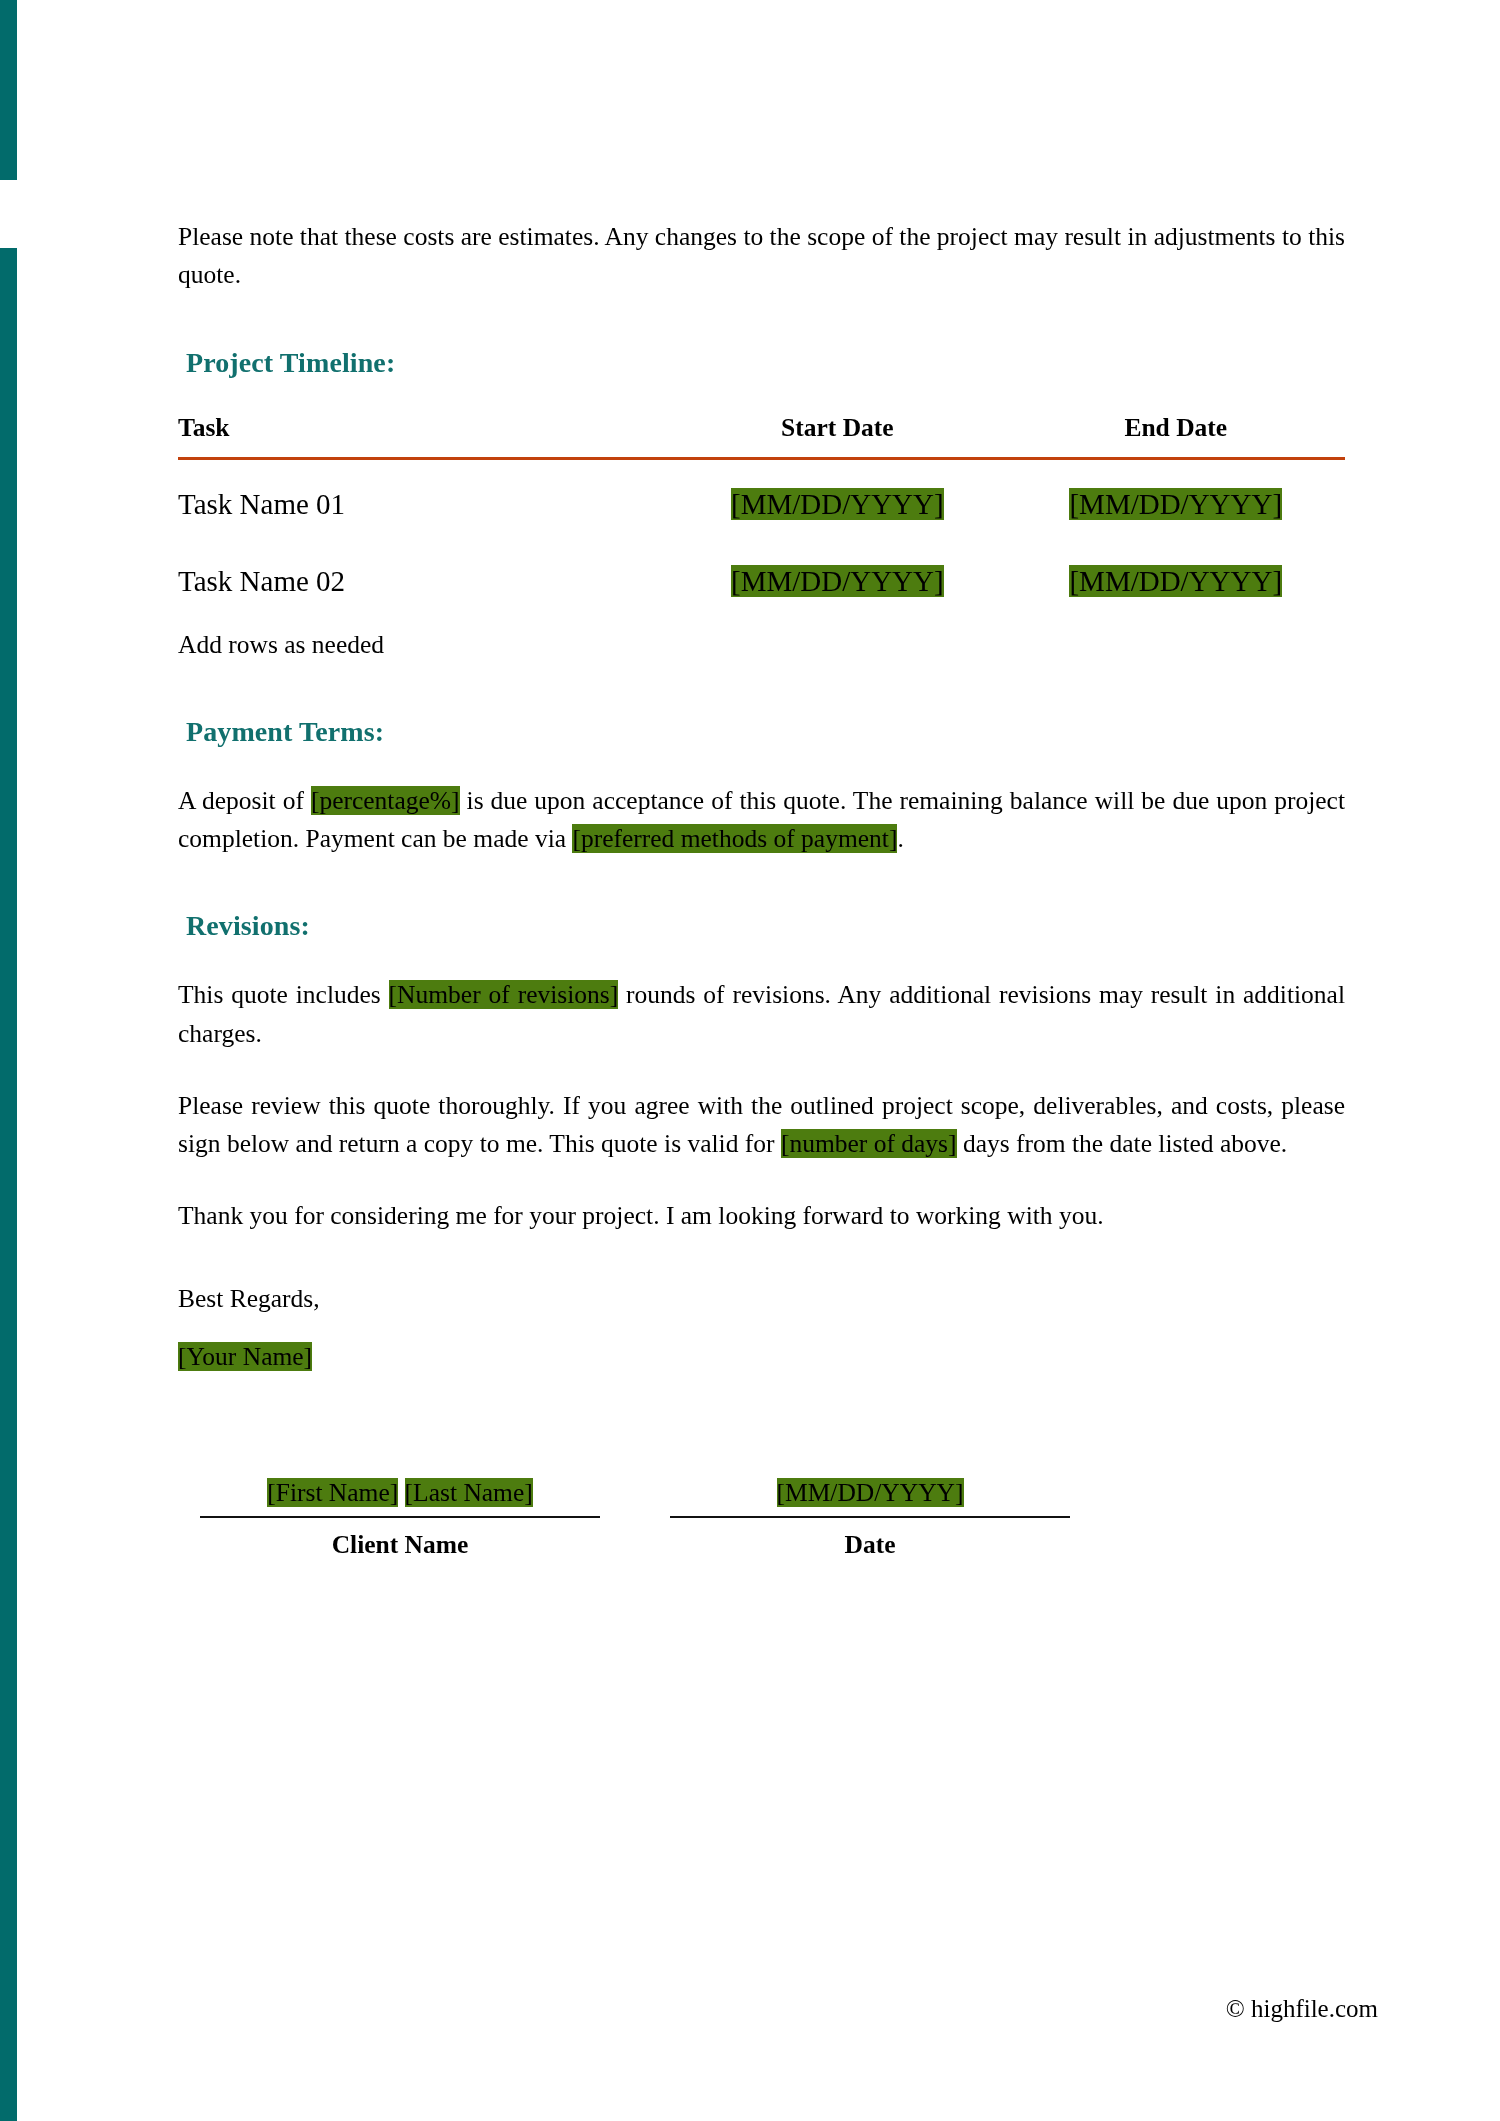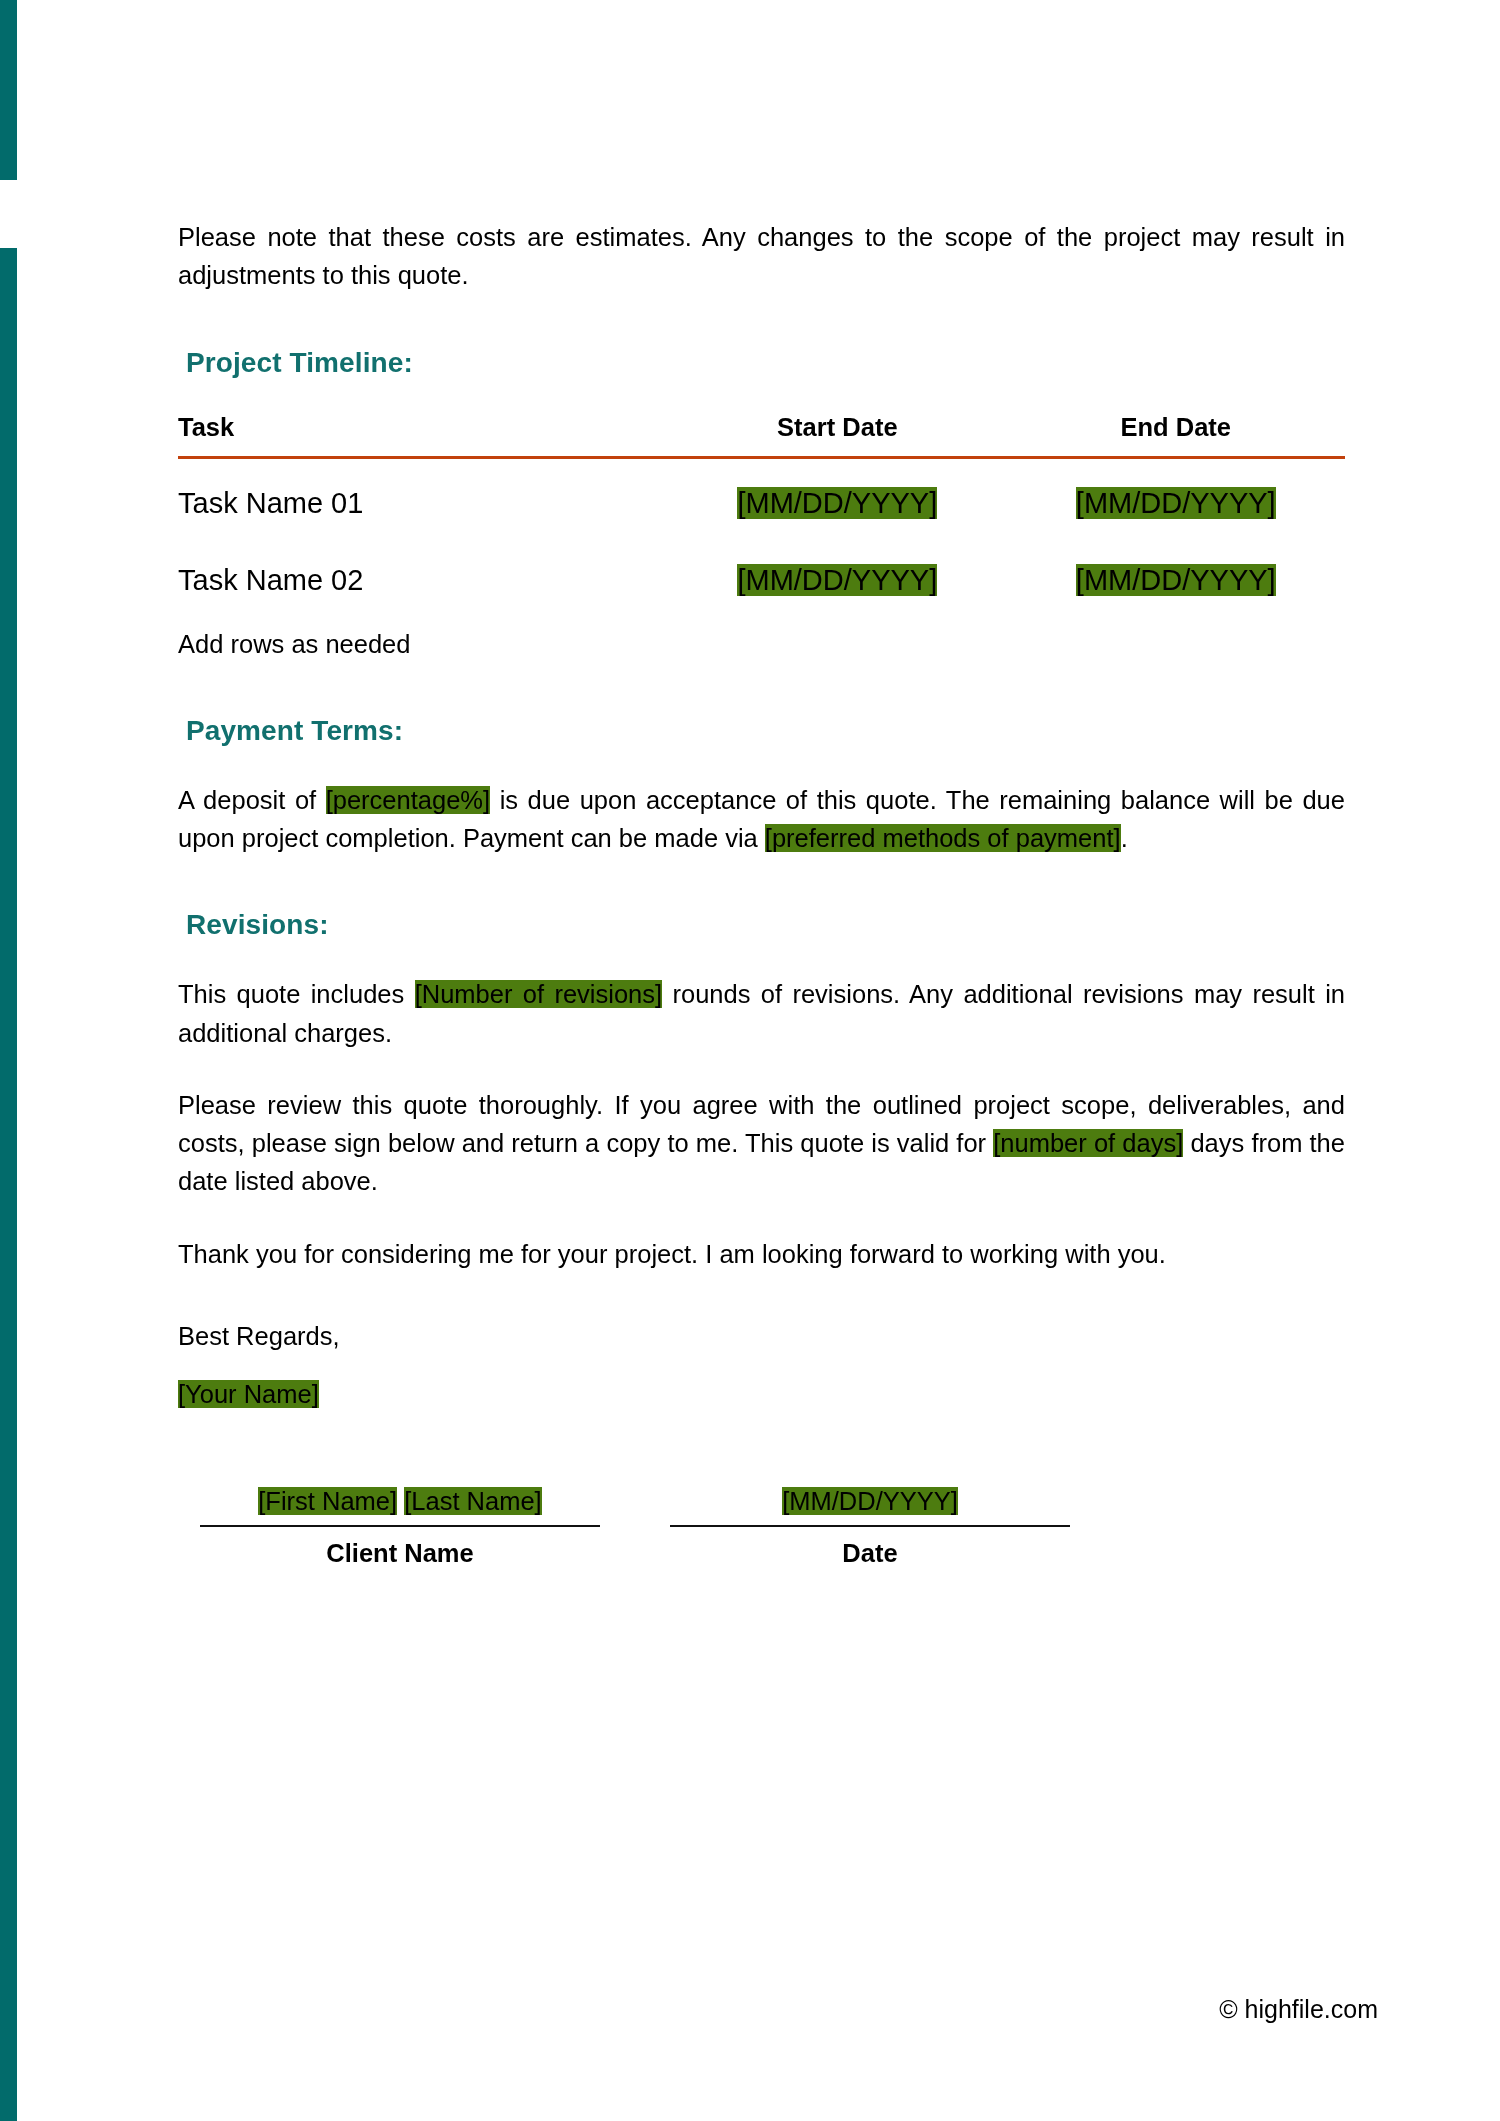--- a/index.html
+++ b/index.html
@@ -11,20 +11,21 @@
     font-family: "Liberation Sans", sans-serif;
     color: #000000;
   }
   .page {
     position: relative;
     width: 1500px;
     height: 2121px;
     background: #ffffff;
     overflow: hidden;
     box-sizing: border-box;
+    font-family: Liberation Serif, serif;
   }
 
   
   .accent-bar {
     position: absolute;
     left: 0;
     width: 17px;
     background: #026B6B;
   }
   .accent-bar.top    { top: 0;    height: 180px; }
@@ -84,21 +85,21 @@
   }
   table.timeline .col-task  { width: 42%; }
   table.timeline .col-start { width: 29%; }
   table.timeline .col-end   { width: 29%; }
   table.timeline th.c, table.timeline td.c { text-align: center; }
 
   
   .sign-row {
     display: flex;
     gap: 70px;
-    margin-top: 74px;
+    margin-top: 102px;
     padding-left: 22px;
   }
   .sign-col { width: 400px; }
   .sign-col.wide { width: 400px; }
   .sign-value {
     font-size: 25.5px;
     text-align: center;
     padding-bottom: 6px;
     min-height: 32px;
     white-space: nowrap;

